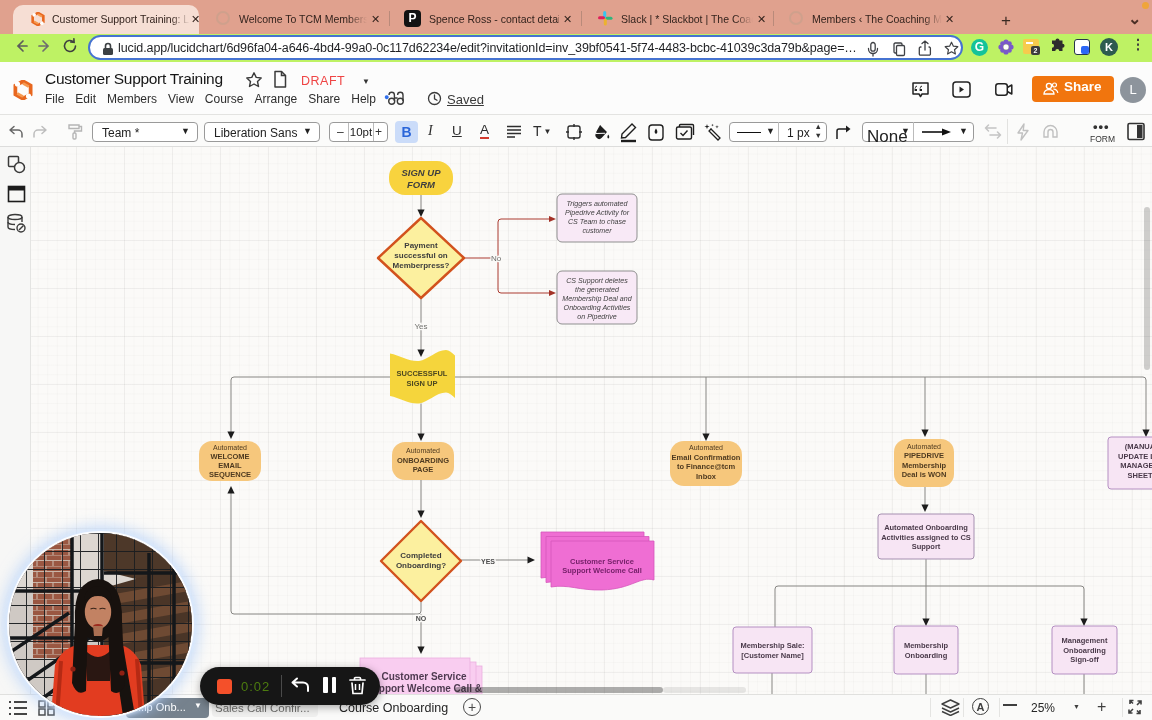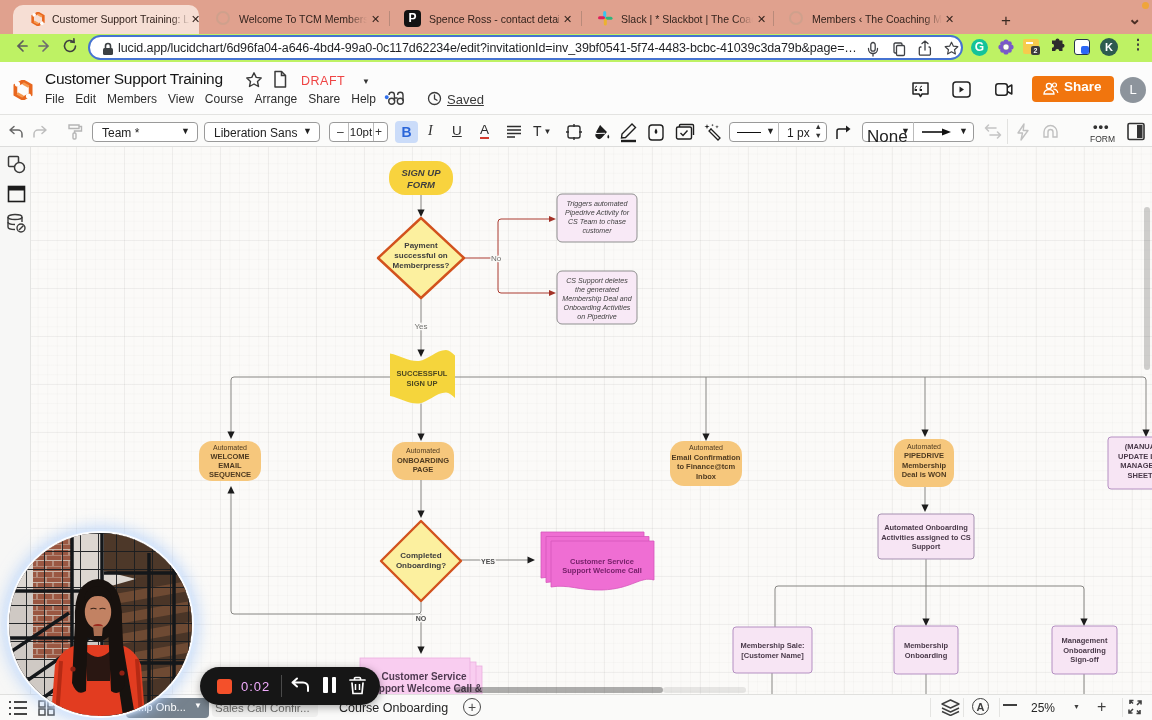--- a/index.html
+++ b/index.html
@@ -66,21 +66,21 @@
   #bottombar { left:0; top:694px; width:1152px; height:26px; background:#fafaf9; border-top:1px solid #e0e0de; }
   #pagetab1 { position:absolute; left:126px; top:3px; width:83px; height:20px; background:#76828d; border-radius:4px; color:#fff; font-size:11px; }
   #salestab { position:absolute; left:215px; top:7px; font-size:11.5px; color:#6f6f6d; }
   #coursetab { position:absolute; left:339px; top:6px; font-size:12.5px; color:#242424; }
 
   
   #loom { left:9px; top:533px; width:183px; height:183px; border-radius:50%; overflow:hidden;
     box-shadow:0 0 0 2px rgba(255,255,255,0.9), 0 0 4px 3px rgba(220,235,255,0.8), 0 0 14px 8px rgba(165,200,250,0.55); background:#241c18; }
   #recpill { left:200px; top:667px; width:180px; height:38px; background:#161616; border-radius:19px; box-shadow:0 2px 8px rgba(0,0,0,0.35); }
   #recsq { position:absolute; left:17px; top:12px; width:15px; height:15px; background:#f4502a; border-radius:3px; }
-  #rectime { position:absolute; left:41px; top:12px; color:#f0abfc; font-size:13px; letter-spacing:1px; }
+  #rectime { position:absolute; left:41px; top:12px; color:#4d7c0f; font-size:13px; letter-spacing:1px; }
   #recsep { position:absolute; left:81px; top:8px; width:1px; height:22px; background:#4a4a4a; }
 </style>
 </head>
 <body>
 
 <div class="abs" id="canvas"></div>
 <svg class="abs" id="flow" viewBox="0 147 1152 547">
   <g fill="none" stroke="#878683" stroke-width="1">
 
     <path d="M421,195 L421,211"></path>

